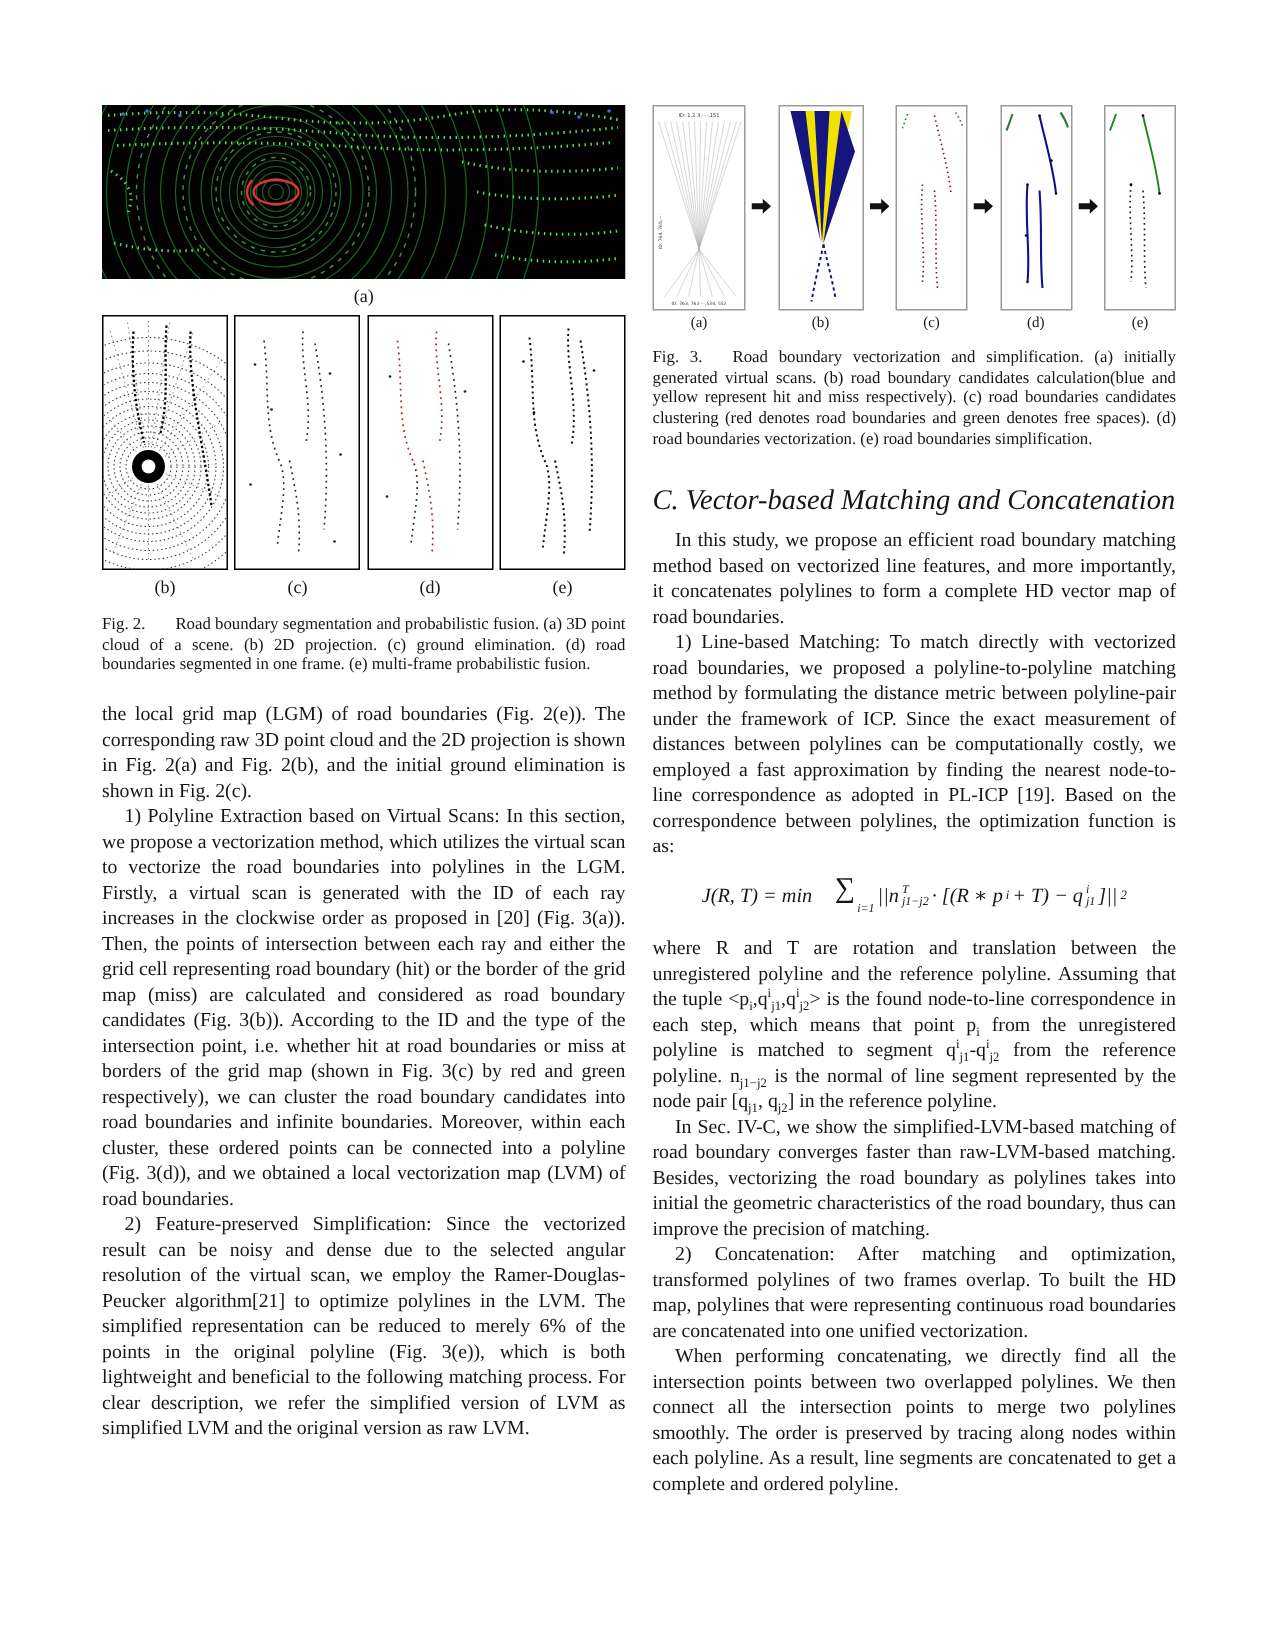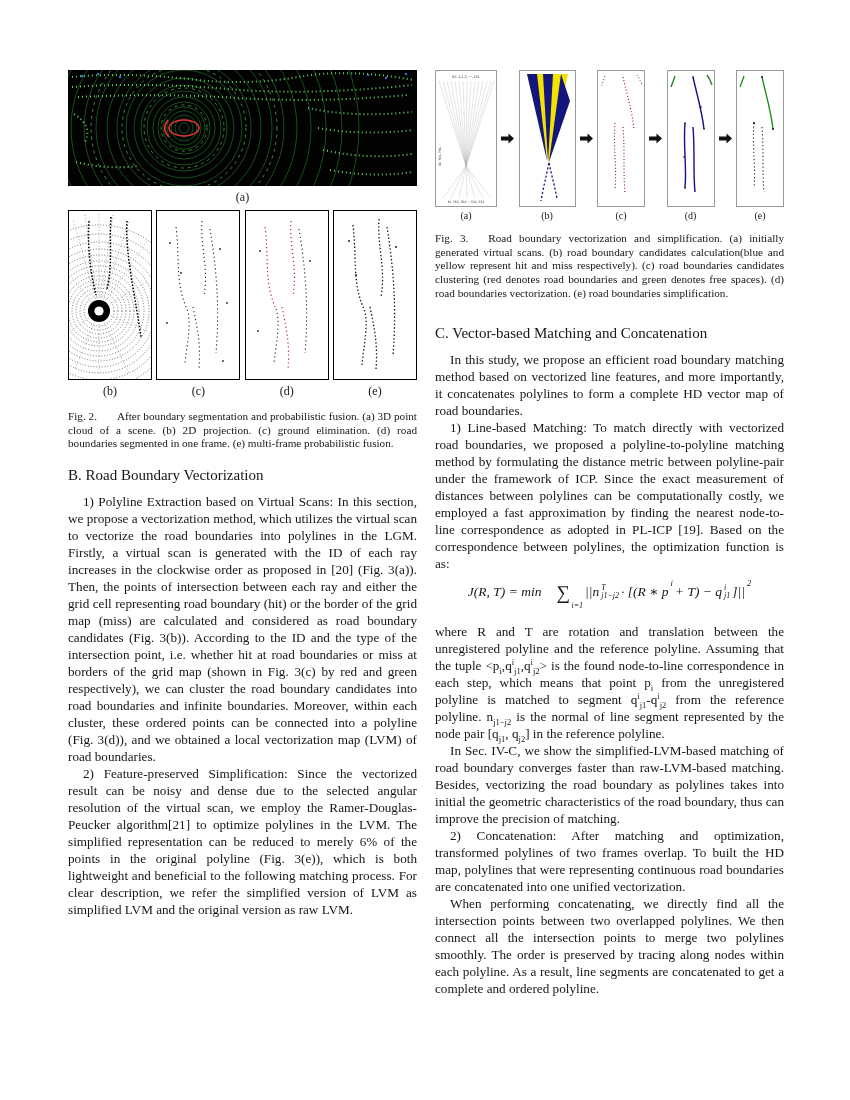--- a/index.html
+++ b/index.html
@@ -3,21 +3,21 @@
 <meta charset="utf-8">
 <style>
   html,body{margin:0;padding:0;background:#e9e9e9;}
   .page{width:850px;height:1100px;margin:0 auto;background:#ffffff;overflow:hidden;
         font-family:"Liberation Serif","DejaVu Serif",serif;color:#161616;position:relative;}
   .columns{display:flex;gap:18px;padding:70px 66px 0 68px;}
   .col{width:349px;}
   .body-text{font-size:13.2px;line-height:17px;text-align:justify;}
   p.para{text-indent:15px;margin:0;}
   p.first{text-indent:0;}
-  .section-heading{font-size:15px;line-height:17px;margin:15px 0 9px;font-weight:normal;}
+  .section-heading{font-style:italic;font-size:19px;line-height:17px;margin:15px 0 9px;font-weight:normal;}
   .lead-italic{}
   .caption{font-size:11.2px;line-height:13.7px;text-align:justify;margin-top:11px;}
   .cap-tag{margin-right:20px;}
   sub,sup{font-size:8.5px;line-height:0;}
   
   .fig2a-wrap{width:100%;height:116px;}
   .fig2a-wrap svg{display:block;width:100%;height:100%;}
   .fig-sublabel{text-align:center;font-size:12px;line-height:14px;margin:4px 0 6px;}
   .fig2-panels{display:flex;justify-content:space-between;}
   .fig2-item{display:flex;flex-direction:column;align-items:center;}
@@ -26,21 +26,21 @@
   .fig2-panel-label{font-size:12px;margin-top:4px;}
   
   .fig3-row{display:flex;justify-content:space-between;align-items:flex-start;}
   .fig3-item{display:flex;flex-direction:column;align-items:center;}
   .panel3{border:1px solid #9a9a9a;background:#fff;}
   .panel3 svg{display:block;}
   .fig3-panel-label{font-size:10px;margin-top:3px;}
   .fig3-arrow{align-self:center;margin-bottom:13px;}
   svg text{font-family:"DejaVu Sans",sans-serif;fill:#333;}
   
-  .equation{display:flex;justify-content:center;align-items:flex-start;font-style:italic;
+  .equation{display:flex;justify-content:center;align-items:center;font-style:italic;
             font-size:13.5px;margin:11px 0 13px;}
   .equation>*{margin:0 1px;}
   .eq-sum{display:inline-flex;flex-direction:column;align-items:center;line-height:1;}
   .eq-sigma{font-size:19px;font-style:normal;}
   .eq-sigma-sub{font-size:8px;margin-left:28px;}
   .stack{display:inline-flex;flex-direction:column;align-items:flex-start;font-size:8px;
          line-height:8px;transform:translateY(1px);}
   .mt16{margin-top:16px;}
   .mt24{margin-top:24px;}
 </style>
@@ -214,27 +214,27 @@
                     <circle cx="62" cy="36" r="0.9"></circle>
                     <circle cx="22" cy="64" r="0.9"></circle>
                 </g>
               </svg>
             </div>
             <div class="fig2-panel-label">(e)</div>
           </div>
         </div>
 
         <div class="caption">
-          <span class="cap-tag">Fig. 2.</span><span>After boundary segmentation and probabilistic fusion. (a) 3D point cloud of a scene. (b) 2D projection. (c) ground elimination. (d) road boundaries segmented in one frame. (e) multi-frame probabilistic fusion.</span>
+          <span class="cap-tag">Fig. 2.</span><span>Road boundary segmentation and probabilistic fusion. (a) 3D point cloud of a scene. (b) 2D projection. (c) ground elimination. (d) road boundaries segmented in one frame. (e) multi-frame probabilistic fusion.</span>
         </div>
       </div>
 
       <div class="body-text mt16">
-
-        <div class="section-heading">B. Road Boundary Vectorization</div>
+        <p class="para first">the local grid map (LGM) of road boundaries (Fig. 2(e)). The corresponding raw 3D point cloud and the 2D projection is shown in Fig. 2(a) and Fig. 2(b), and the initial ground elimination is shown in Fig. 2(c).</p>
+
 
         <p class="para">
           <span class="lead-italic">1) Polyline Extraction based on Virtual Scans:</span>
           <span>In this section, we propose a vectorization method, which utilizes the virtual scan to vectorize the road boundaries into polylines in the LGM. Firstly, a virtual scan is generated with the ID of each ray increases in the clockwise order as proposed in [20] (Fig. 3(a)). Then, the points of intersection between each ray and either the grid cell representing road boundary (hit) or the border of the grid map (miss) are calculated and considered as road boundary candidates (Fig. 3(b)). According to the ID and the type of the intersection point, i.e. whether hit at road boundaries or miss at borders of the grid map (shown in Fig. 3(c) by red and green respectively), we can cluster the road boundary candidates into road boundaries and infinite boundaries. Moreover, within each cluster, these ordered points can be connected into a polyline (Fig. 3(d)), and we obtained a local vectorization map (LVM) of road boundaries.</span>
         </p>
 
         <p class="para">
           <span class="lead-italic">2) Feature-preserved Simplification:</span>
           <span>Since the vectorized result can be noisy and dense due to the selected angular resolution of the virtual scan, we employ the Ramer-Douglas-Peucker algorithm[21] to optimize polylines in the LVM. The simplified representation can be reduced to merely 6% of the points in the original polyline (Fig. 3(e)), which is both lightweight and beneficial to the following matching process. For clear description, we refer the simplified version of LVM as simplified LVM and the original version as raw LVM.</span>
         </p>

